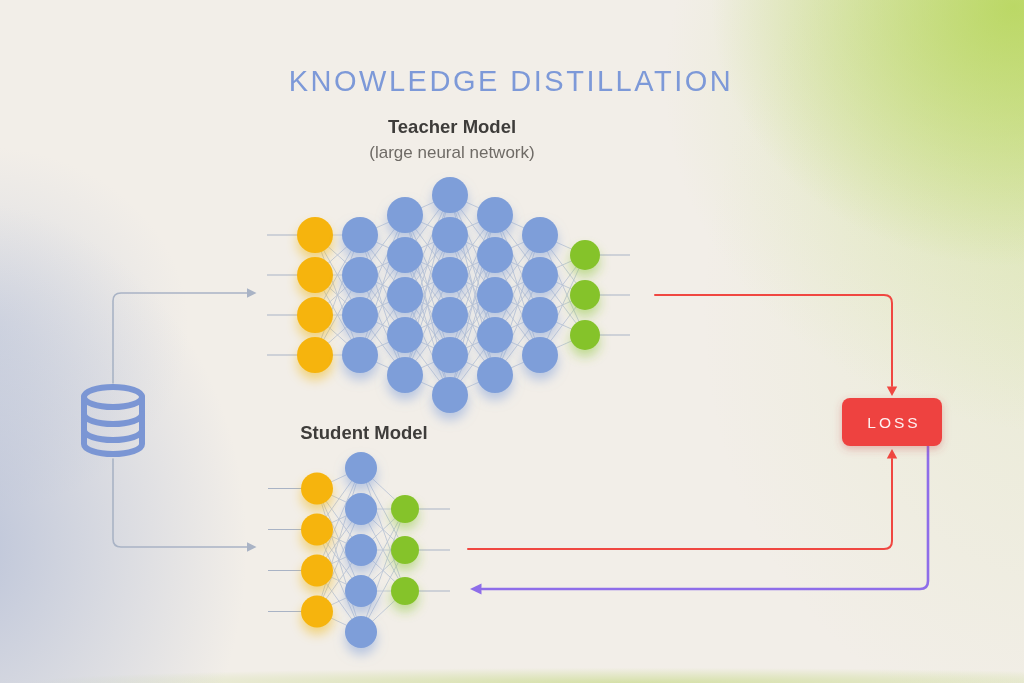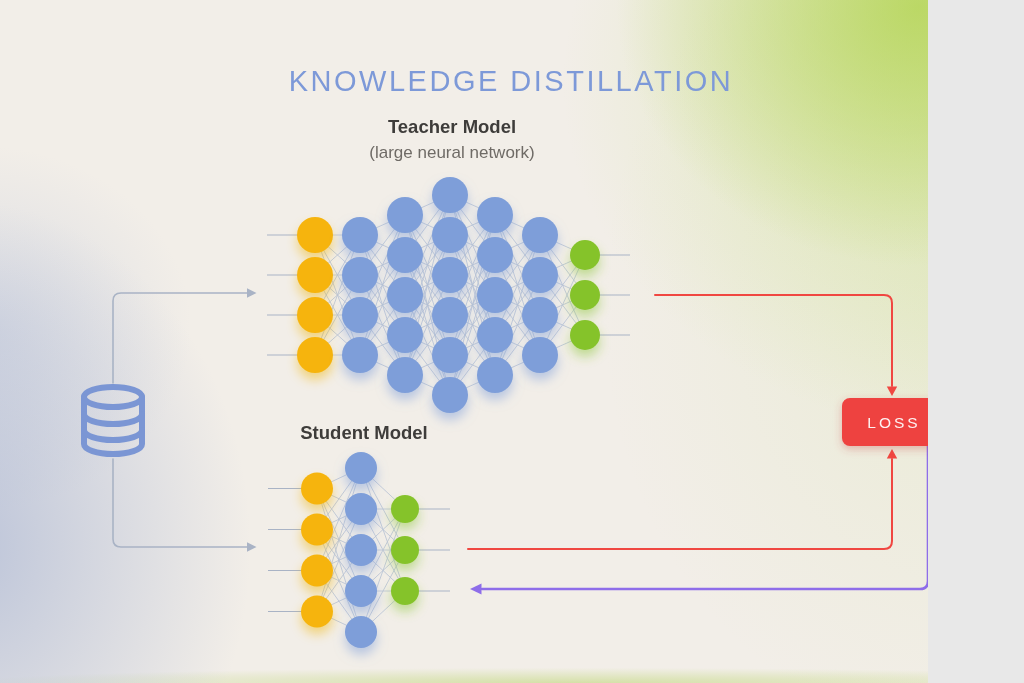--- a/index.html
+++ b/index.html
@@ -1,18 +1,18 @@
 <!DOCTYPE html>
 <html><head>
 <meta charset="utf-8">
 <style>
   html,body{margin:0;padding:0;background:#e8e8e8;}
   .stage{
     position:relative;
-    width:928px;height:683px;
+    width:1024px;height:683px;
     overflow:hidden;
     font-family:"Liberation Sans", sans-serif;
     background:
       radial-gradient(420px 360px at 99% 1%,  rgba(178,212,80,0.80), rgba(178,212,80,0) 72%),
       radial-gradient(620px 520px at 106% 12%, rgba(197,222,122,0.50), rgba(197,222,122,0) 68%),
       radial-gradient(520px 620px at 104% 45%, rgba(204,224,145,0.22), rgba(204,224,145,0) 70%),
       radial-gradient(400px 480px at -4% 80%,  rgba(148,165,206,0.58), rgba(148,165,206,0) 72%),
       radial-gradient(300px 260px at -2% 48%,  rgba(170,184,216,0.35), rgba(170,184,216,0) 70%),
       radial-gradient(720px 18px at 62% 100%,  rgba(183,210,102,0.50), rgba(183,210,102,0) 85%),
       #f2eee8;

